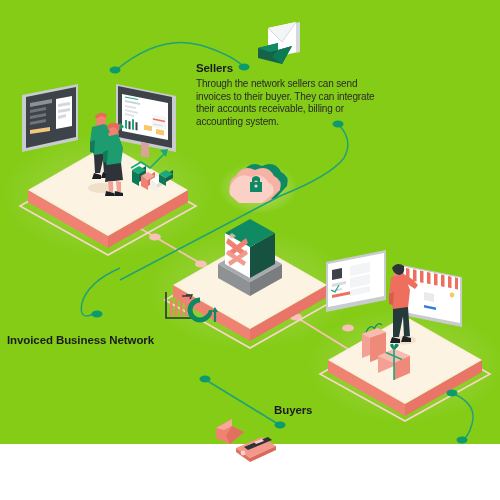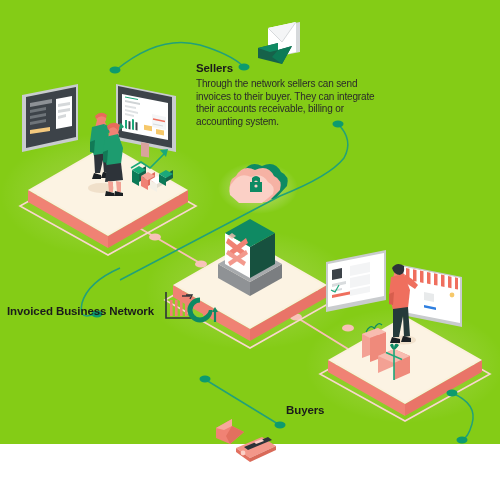--- a/index.html
+++ b/index.html
@@ -11,22 +11,22 @@
     font-family:"Liberation Sans",sans-serif;
     font-weight:bold;font-size:11.5px;color:#1b1b1b;
     letter-spacing:-0.1px;margin:0 0 3px 0;line-height:13px;
   }
   .txtblock .bd{
     font-family:"Liberation Sans",sans-serif;
     font-size:10px;color:#2a2a2a;line-height:12.6px;
     letter-spacing:-0.15px;margin:0;white-space:pre-line;
   }
   #sellers-block{left:196px;top:62px;width:212px;}
-  #network-block{left:7px;top:305px;width:200px;}
-  #buyers-block{left:286px;top:404px;width:208px;}
+  #network-block{left:7px;top:334px;width:200px;}
+  #buyers-block{left:274px;top:404px;width:208px;}
 </style>
 </head>
 <body>
 
 <div id="stage">
 
   <svg id="art" viewBox="0 0 500 500" xmlns="http://www.w3.org/2000/svg">
 
     <defs>
       <linearGradient id="glowTop" x1="0" y1="0" x2="0" y2="1">

